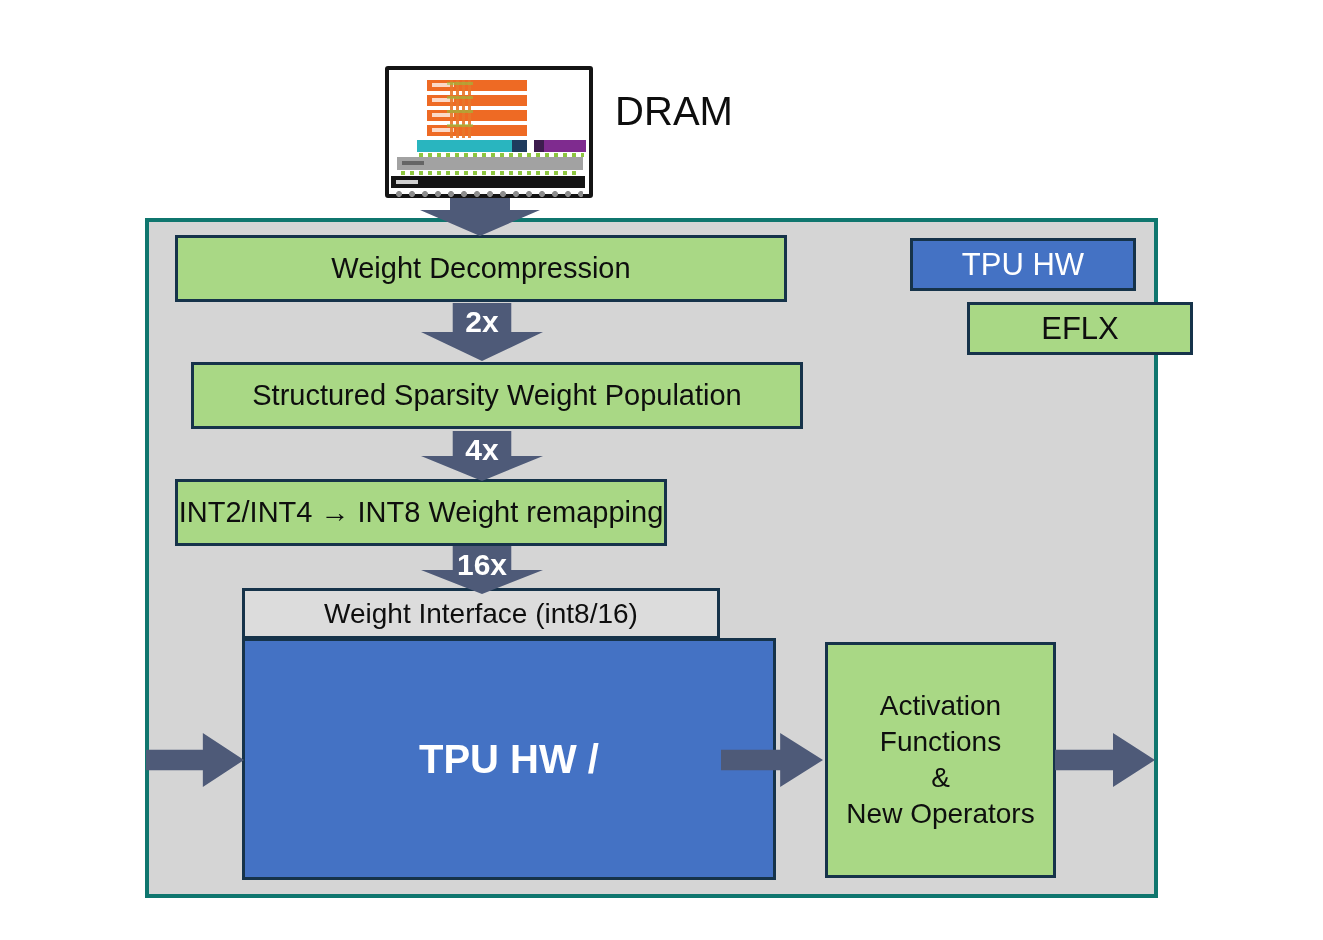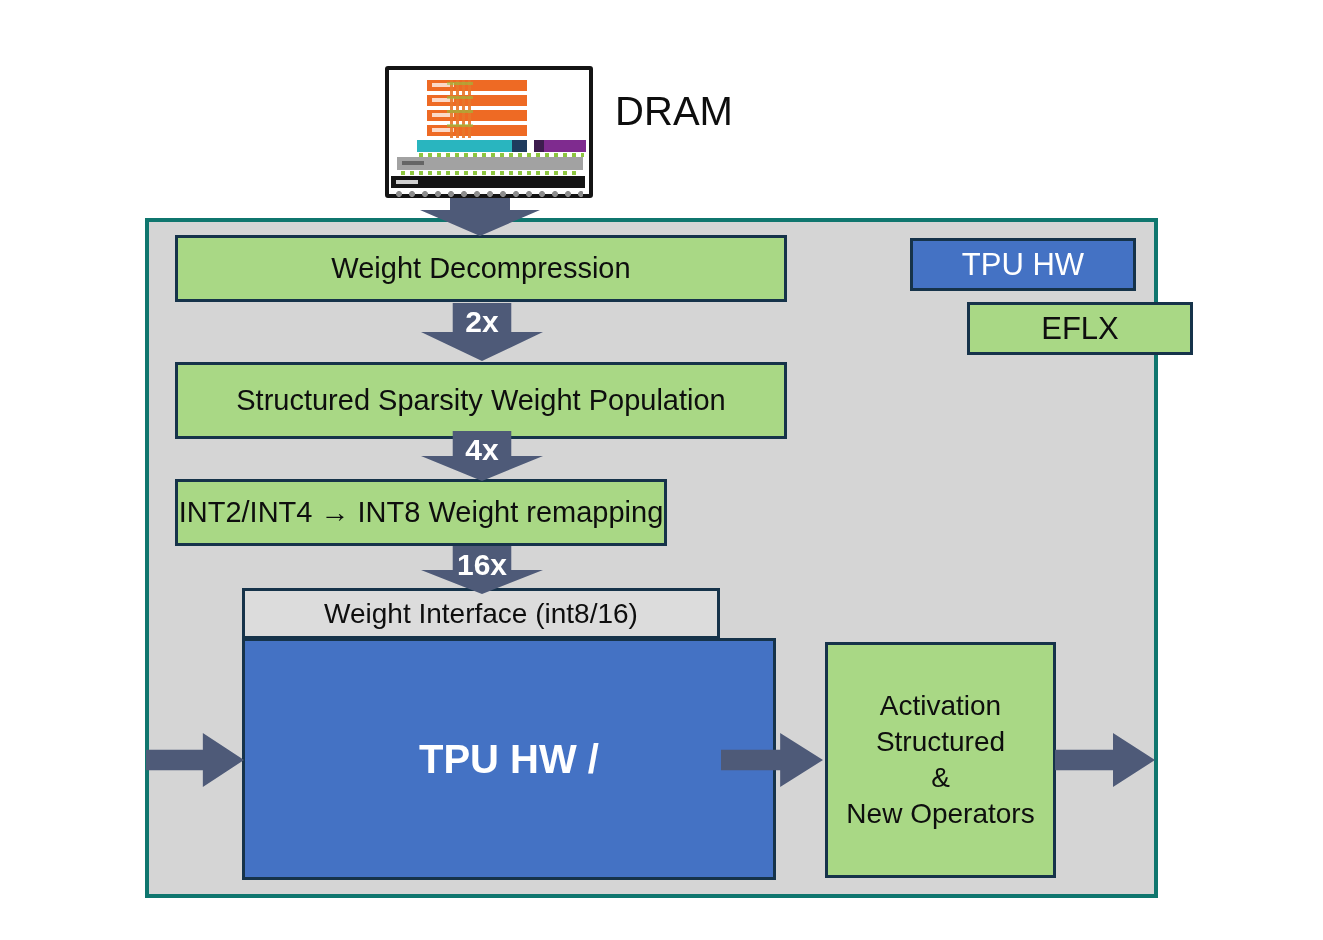--- a/index.html
+++ b/index.html
@@ -162,21 +162,21 @@
   <div class="abs container">
 
     <div class="abs stage-box" style="left:26px; top:13px; width:612px; height:67px;">
       <span>Weight Decompression</span>
     </div>
 
     <div class="abs arrow-down-labeled" style="left:272px; top:81px; width:122px; height:58px;">
       <span>2x</span>
     </div>
 
-    <div class="abs stage-box" style="left:26px; top:140px; width:612px; height:77px;">
+    <div class="abs stage-box" style="left:42px; top:140px; width:612px; height:67px;">
       <span>Structured Sparsity Weight Population</span>
     </div>
 
     <div class="abs arrow-down-labeled" style="left:272px; top:209px; width:122px; height:50px;">
       <span>4x</span>
     </div>
 
     <div class="abs stage-box" style="left:26px; top:257px; width:492px; height:67px;">
       <span>INT2/INT4 → INT8 Weight remapping</span>
     </div>
@@ -188,21 +188,21 @@
     <div class="abs gray-box" style="left:93px; top:366px; width:478px; height:51px;text-align:center;">
       <span>Weight Interface (int8/16)</span>
     </div>
 
     <div class="abs blue-box" style="left:93px; top:416px; width:534px; height:242px; font-size:40px; line-height:54px;">
       <span>TPU HW /</span>
     </div>
 
     <div class="abs stage-box" style="left:676px; top:420px; width:231px; height:236px; flex-direction:column; font-size:28px; line-height:36px;">
       <span>Activation</span>
-      <span>Structured</span>
+      <span>Functions</span>
       <span>&amp;</span>
       <span>New Operators</span>
     </div>
 
     <div class="abs legend-item legend-blue" style="left:761px; top:16px;">
       <span>TPU HW</span>
     </div>
     <div class="abs legend-item legend-green" style="left:802px; top:80px;margin-left:16px;">
       <span>EFLX</span>
     </div>

